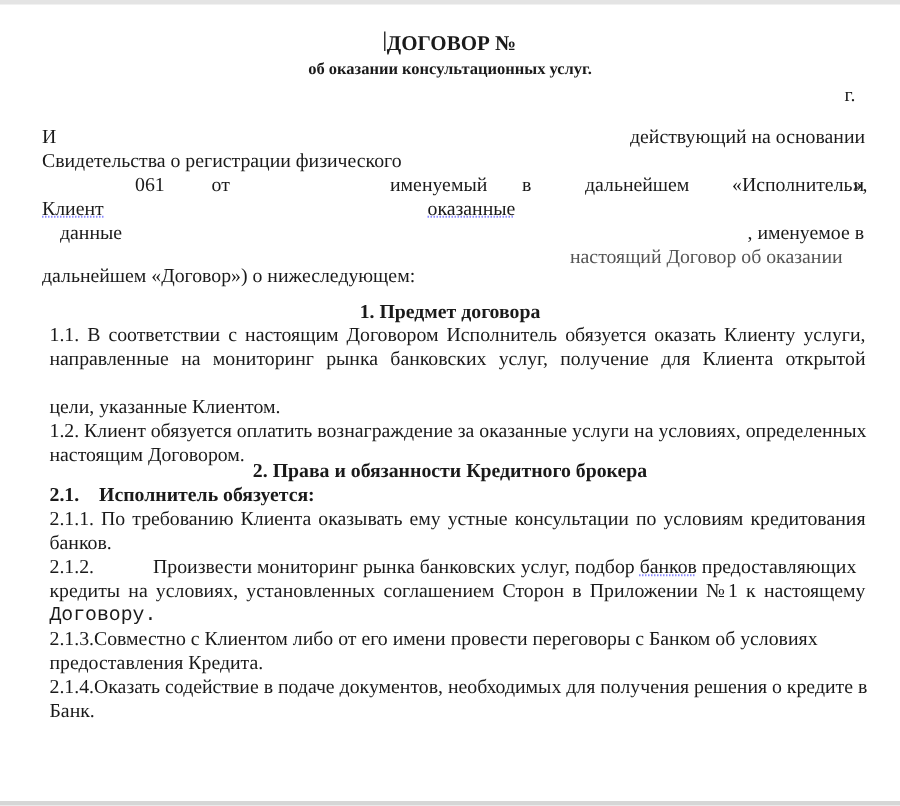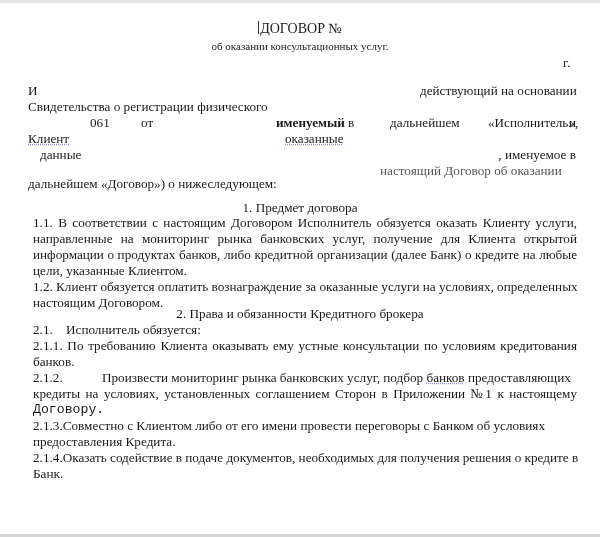--- a/index.html
+++ b/index.html
@@ -8,21 +8,21 @@
       background: #ffffff;
       font-family: "Liberation Serif", "DejaVu Serif", serif;
       color: #1a1a1a;
       position: relative;
     }
     .top-bar { position: absolute; left: 0; top: 0; width: 600px; height: 3px; background: #e4e4e4; }
     .bottom-bar { position: absolute; left: 0; top: 534px; width: 600px; height: 3px; background: #d6d6d6; }
     .page { position: absolute; left: 0; top: 0; width: 600px; height: 534px; overflow: hidden; }
     .line { position: absolute; font-size: 13.2px; line-height: 16px; white-space: nowrap; }
     .center { left: 0; width: 600px; text-align: center; }
-    .bold { font-weight: normal; }
+    .bold { font-weight: bold; }
     .title { font-size: 14px; }
     .subtitle { font-size: 11px; }
     .cursor { display: inline-block; width: 1px; height: 13px; background: #333; vertical-align: -1px; margin-right: 1px; }
     .spell { text-decoration: underline dotted #8a8aff; }
   </style>
 </head>
 <body>
 
 <div class="top-bar"></div>
 
@@ -36,21 +36,21 @@
   <div class="line" style="top:55px; left:563px;">г.</div>
 
   <div class="line" style="top:83px; left:28px;">И</div>
   <div class="line" style="top:83px; left:420px; width:156px; text-align:right;">действующий на основании</div>
 
   <div class="line" style="top:99px; left:28px;">Свидетельства о регистрации физического</div>
 
   <div class="line" style="top:115px; left:28px; width:548px;">
     <span style="position:absolute; left:62px;">061</span>
     <span style="position:absolute; left:113px;">от</span>
-    <span style="position:absolute; left:248px;font-weight:bold;">именуемый</span>
+    <span style="position:absolute; left:232px;">именуемый</span>
     <span style="position:absolute; left:320px;">в</span>
     <span style="position:absolute; left:362px;">дальнейшем</span>
     <span style="position:absolute; left:460px;">«Исполнитель»,</span>
     <span style="position:absolute; left:541px;">и</span>
   </div>
 
   <div class="line" style="top:131px; left:28px;">
     <span class="spell">Клиент</span>
   </div>
   <div class="line" style="top:131px; left:285px;">
@@ -60,21 +60,20 @@
   <div class="line" style="top:147px; left:28px;margin-left:12px;">данные</div>
   <div class="line" style="top:163px; left:380px; color:#555;">настоящий Договор об оказании</div>
 
   <div class="line" style="top:147px; left:490px; width:86px; text-align:right;">, именуемое в</div>
 
   <div class="line" style="top:176px; left:28px;">дальнейшем «Договор») о нижеследующем:</div>
 
   <div class="line center bold" style="top:200px;">1. Предмет договора</div>
   <div class="line" style="top:215px; left:33px; width:544px; text-align:justify; text-align-last:justify;">1.1. В соответствии с настоящим Договором Исполнитель обязуется оказать Клиенту услуги,</div>
   <div class="line" style="top:231px; left:33px; width:544px; text-align:justify; text-align-last:justify;">направленные на мониторинг рынка банковских услуг, получение для Клиента открытой</div>
-  <div class="line" style="top:247px; left:33px; width:544px; text-align:justify; text-align-last:justify;">информации о продуктах банков, либо кредитной организации (далее Банк) о кредите на любые</div>
   <div class="line" style="top:263px; left:33px;">цели, указанные Клиентом.</div>
   <div class="line" style="top:279px; left:33px; width:544px; text-align:justify; text-align-last:justify;">1.2. Клиент обязуется оплатить вознаграждение за оказанные услуги на условиях, определенных</div>
   <div class="line" style="top:295px; left:33px;">настоящим Договором.</div>
 
   <div class="line center bold" style="top:306px;">2. Права и обязанности Кредитного брокера</div>
   <div class="line bold" style="top:322px; left:33px;">
     <span>2.1.</span>
     <span style="position:absolute; left:33px;">Исполнитель обязуется:</span>
   </div>
 

